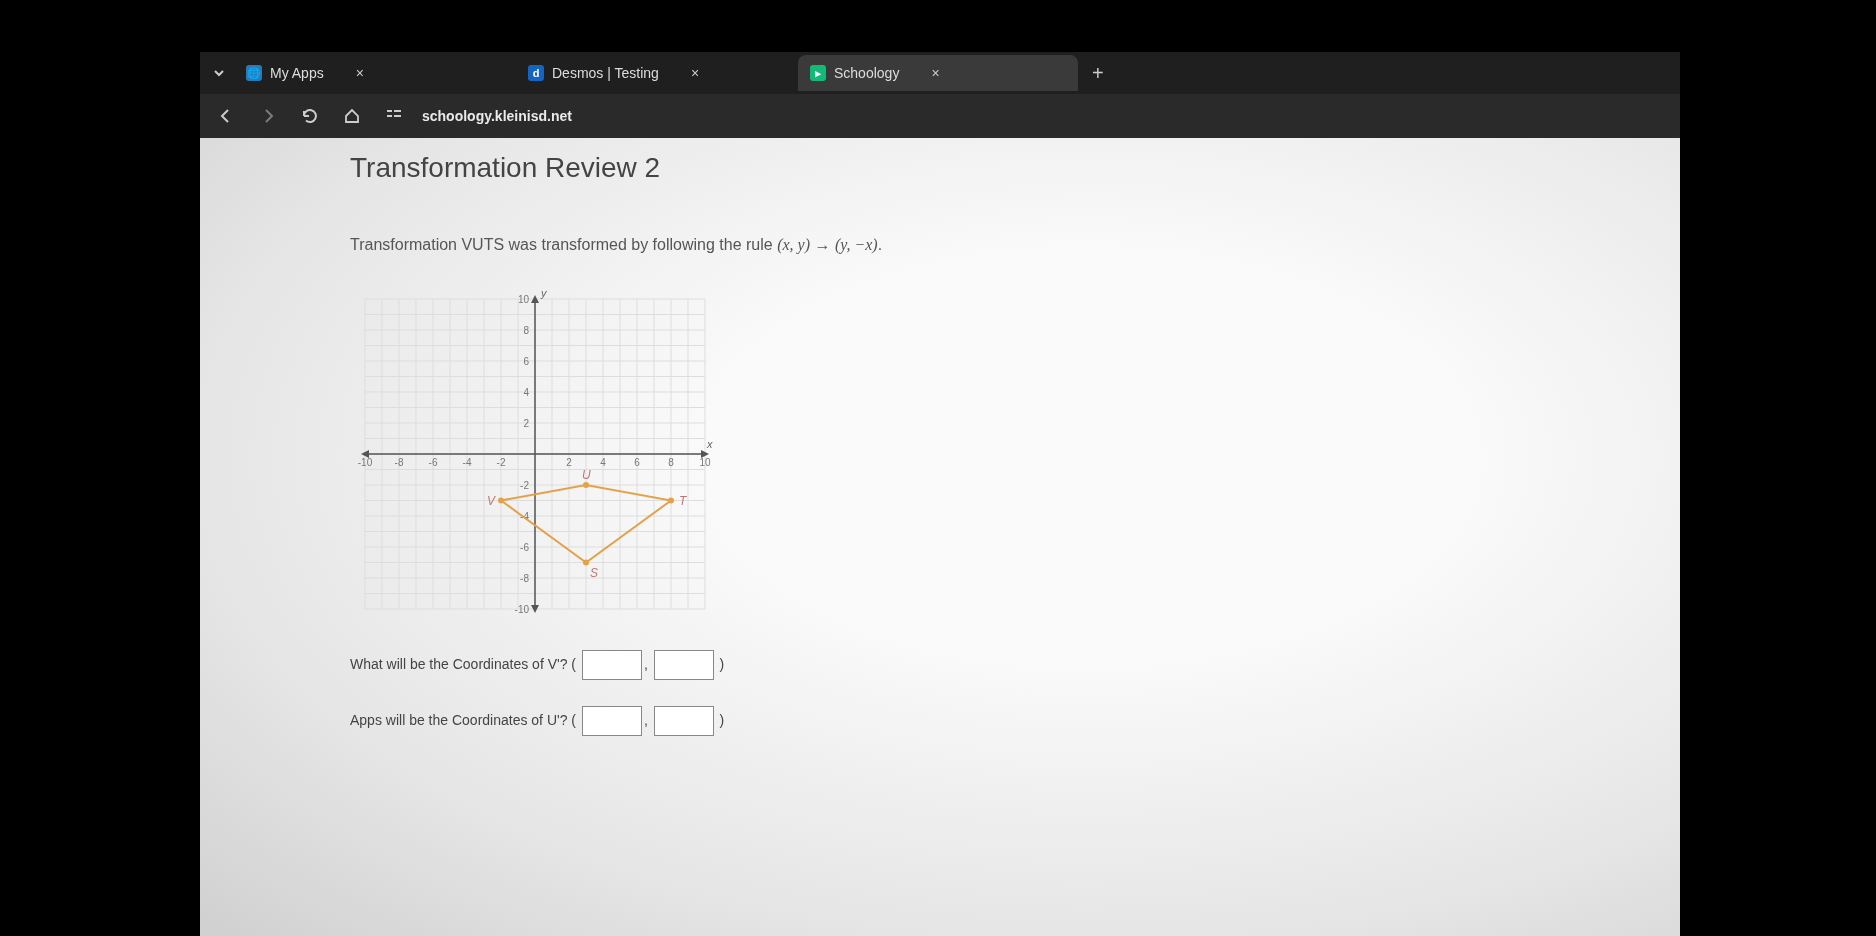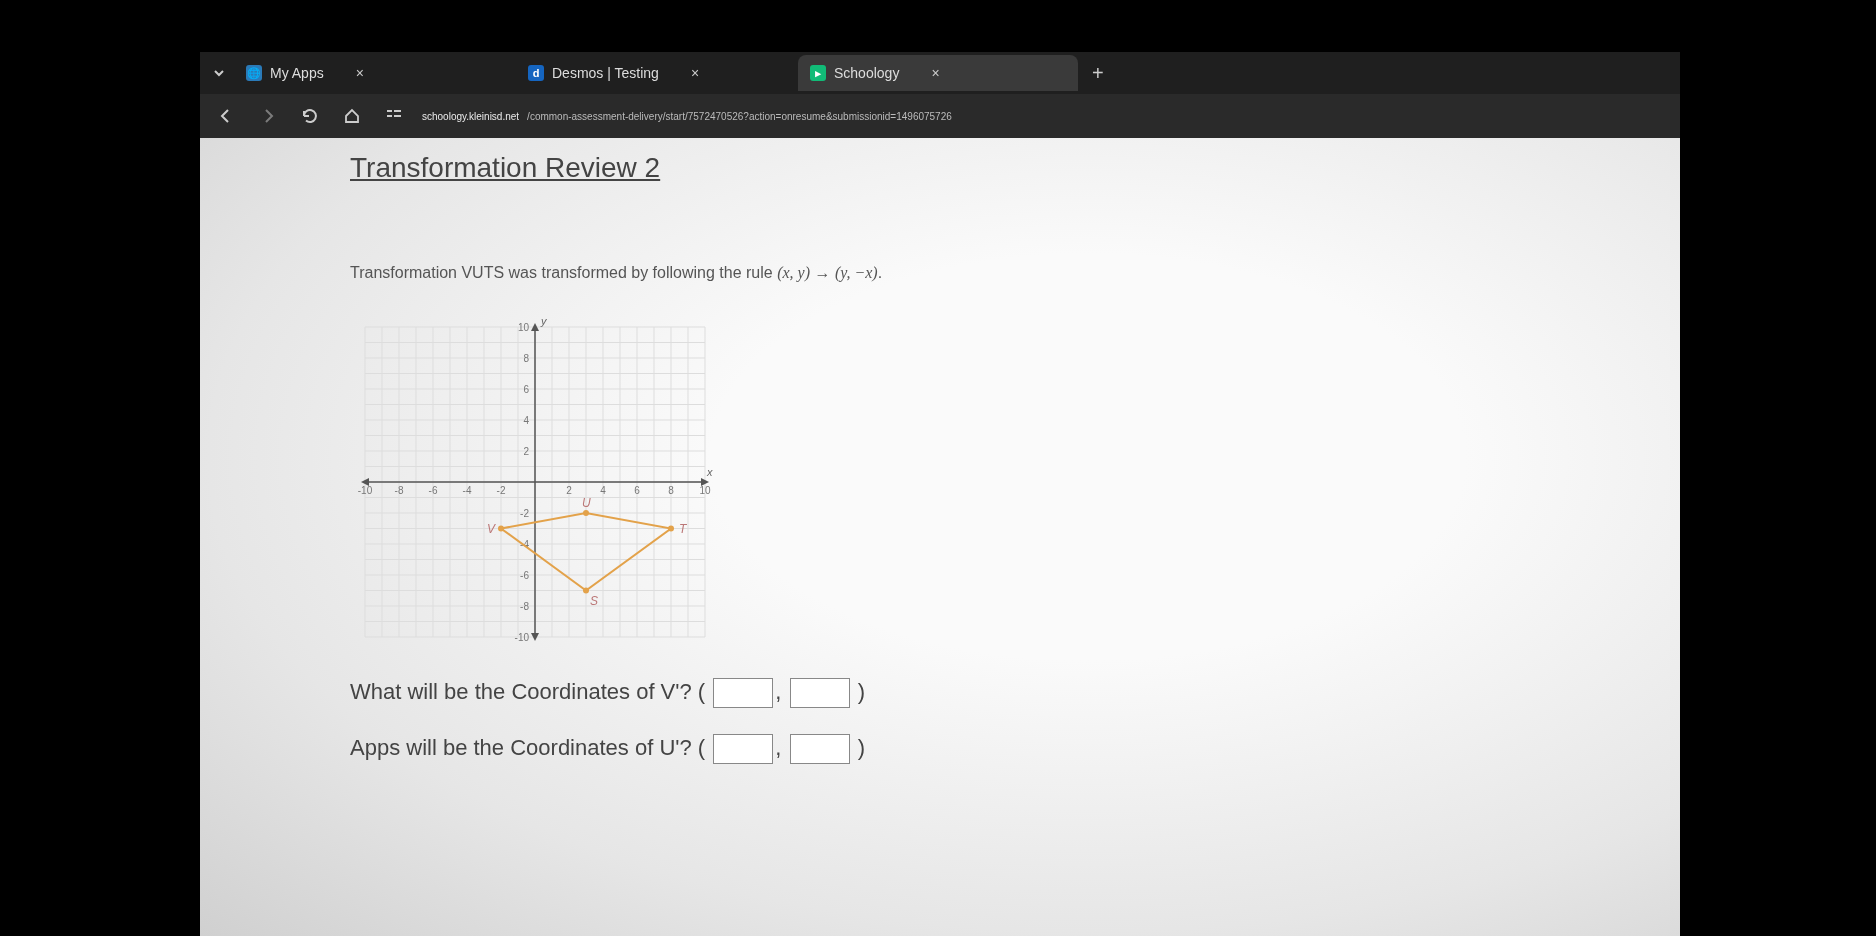--- a/index.html
+++ b/index.html
@@ -8,29 +8,29 @@
   .tabstrip { height: 42px; background: #1f1f1f; display: flex; align-items: center; padding-left: 4px; }
   .tab-arrow { width: 30px; height: 30px; display:flex; align-items:center; justify-content:center; color:#ccc; }
   .tab { display:flex; align-items:center; gap:8px; padding: 0 12px; height: 36px; color:#ddd; font-size:14px; border-radius:8px 8px 0 0; margin-right:2px; position:relative; }
   .tab.active { background:#3a3a3a; }
   .tab .favicon { width:16px; height:16px; border-radius:3px; display:flex; align-items:center; justify-content:center; font-size:11px; font-weight:bold; }
   .tab .close { margin-left: 24px; color:#ccc; font-size:14px; }
   .tab.wide { min-width: 280px; }
   .newtab { color:#ccc; font-size:20px; padding:0 12px; }
   .addrbar { height:44px; background:#2a2a2a; display:flex; align-items:center; gap:14px; padding:0 12px; }
   .nav-ico { width:28px; height:28px; display:flex; align-items:center; justify-content:center; color:#ccc; }
-  .url { flex:1; color:#bbb; font-size:10px; display:flex; align-items:center; gap:8px; }
+  .url { flex:1; color:#bbb; font-size:14px; display:flex; align-items:center; gap:8px;font-weight:bold; }
   .url .host { color:#eaeaea; }
   .content { position:relative; background: radial-gradient(ellipse at 60% 40%, #fafafa 30%, #e6e6e6 70%, #d0d0d0 100%); height: calc(100% - 86px); overflow:hidden; }
   .page-inner { position:absolute; left:150px; top:14px; right:20px; }
-  .page-title { font-size:28px; color:#444; font-weight:400; margin-bottom:80px;text-decoration:underline; }
+  .page-title { font-size:28px; color:#444; font-weight:400; margin-bottom:52px; }
   .q-text { color:#555; font-size:16px; margin-bottom:30px; }
   .q-text .math { font-style: italic; font-family: Liberation Serif, serif; }
   .graph { width:370px; height:340px; position:relative; margin-bottom:20px; }
-  .prompt { color:#444; font-size:22px; margin-top:26px; }
+  .prompt { color:#444; font-size:14px; margin-top:26px; }
   .ans-input { display:inline-block; width:60px; height:30px; border:1px solid #888; background:#fff; vertical-align:middle; margin:0 2px; }
   svg text { font-family: Arial, sans-serif; }
 </style>
 </head>
 <body>
 
 <div class="screen">
 
   <div class="tabstrip">
     <div class="tab-arrow">
@@ -80,21 +80,20 @@
     <div class="nav-ico">
       <svg width="18" height="18" viewBox="0 0 18 18">
           <rect x="2" y="3" width="5" height="2" fill="#ccc"></rect>
           <rect x="2" y="8" width="5" height="2" fill="#ccc"></rect>
           <rect x="9" y="3" width="7" height="2" fill="#ccc"></rect>
           <rect x="9" y="8" width="7" height="2" fill="#ccc"></rect>
         </svg>
     </div>
     <div class="url">
       <span class="host">schoology.kleinisd.net</span>
-        <span>/common-assessment-delivery/start/7572470526?action=onresume&amp;submissionid=1496075726</span>
     </div>
   </div>
 
   <div class="content">
     <div class="page-inner">
       <div class="page-title">Transformation Review 2</div>
 
       <div class="q-text">
         <span>Transformation VUTS was transformed by following the rule </span>
         <span class="math">(x, y)</span>

